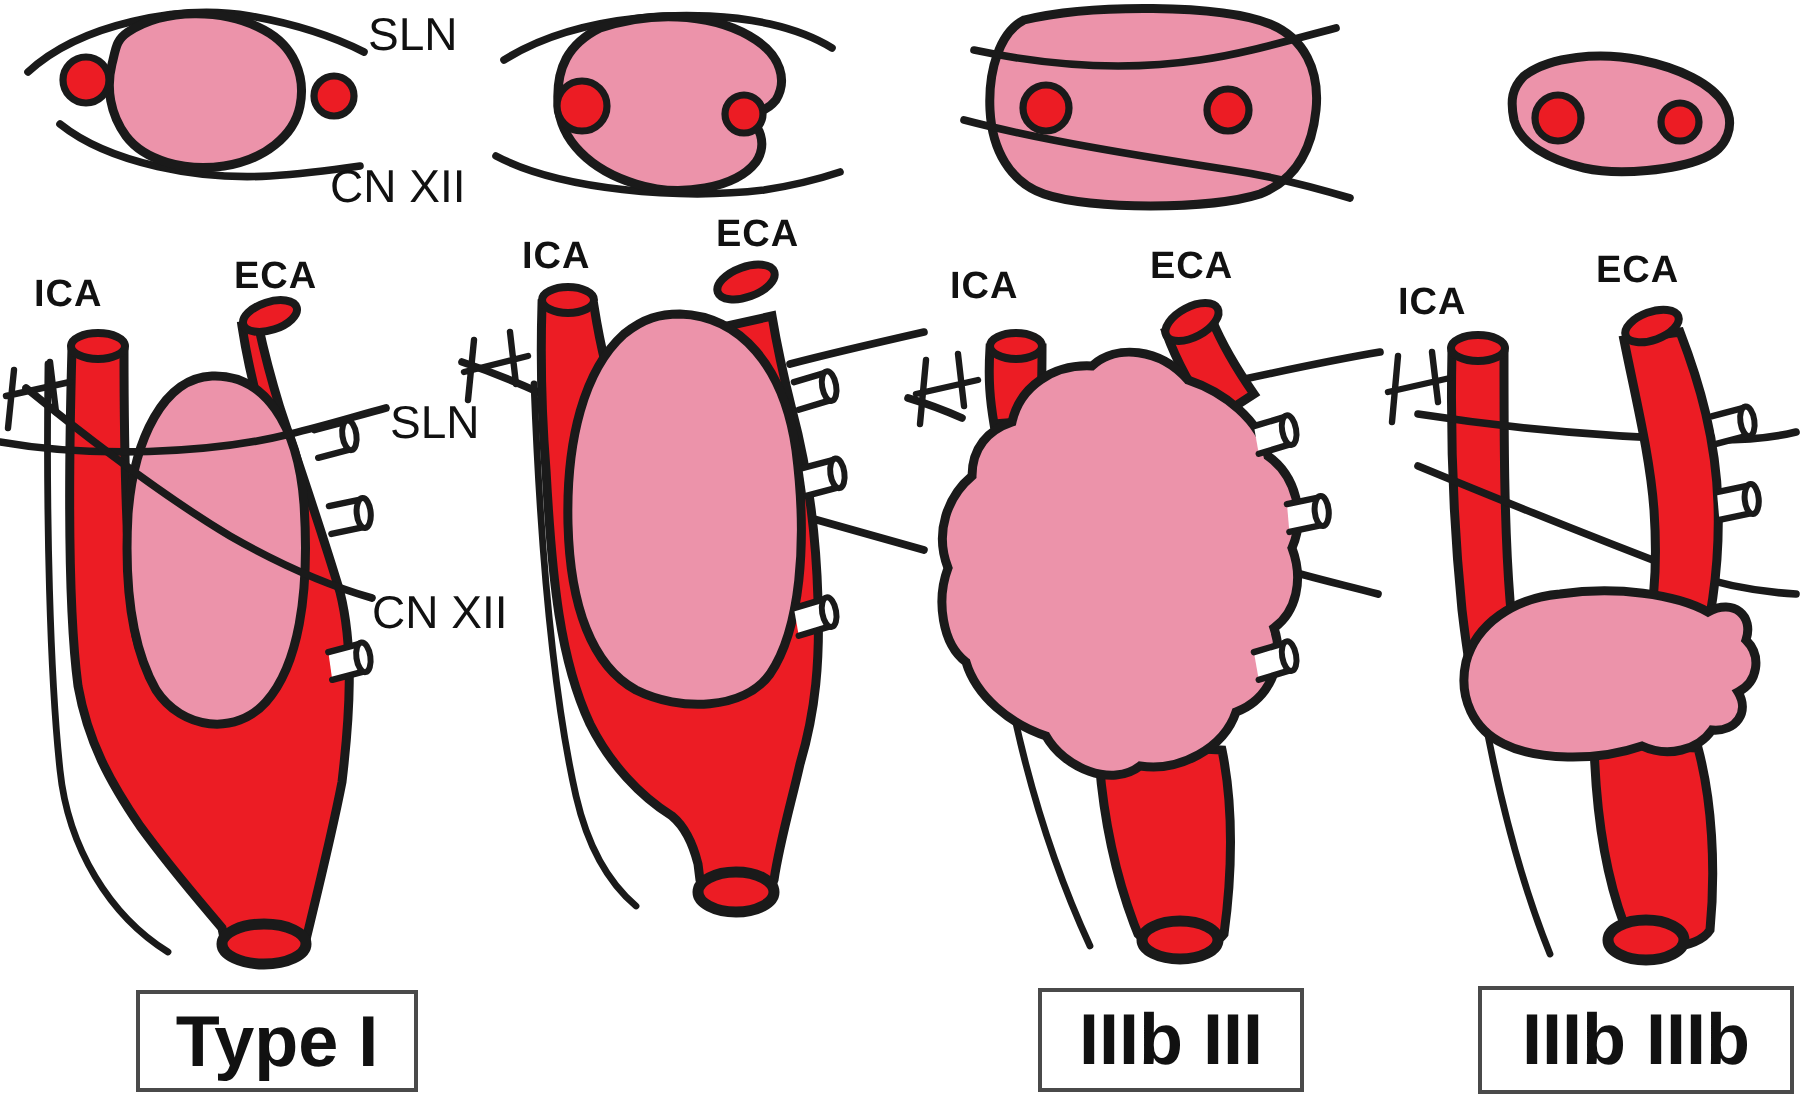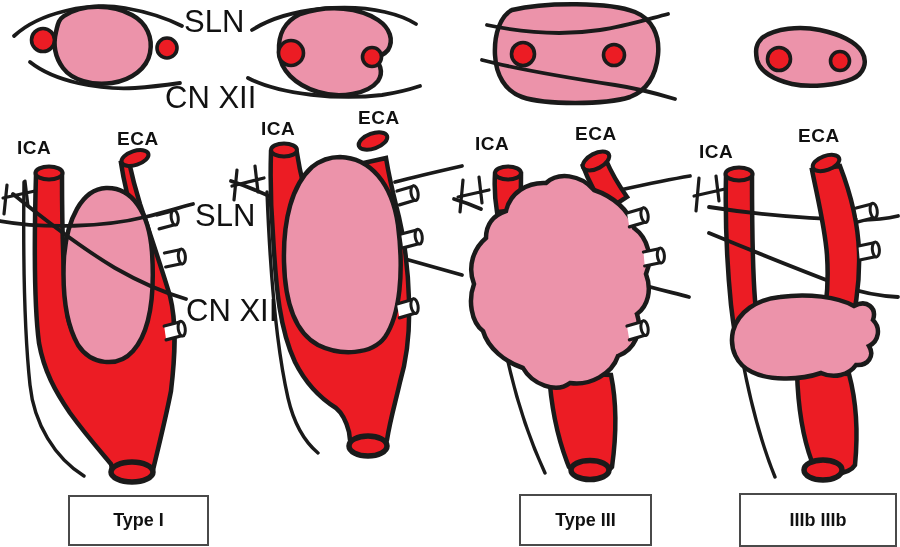--- a/index.html
+++ b/index.html
@@ -11,25 +11,25 @@
     --background:#FFFFFF;
   }
   html,body{margin:0;padding:0;background:var(--background);}
   #figure{
     position:relative;width:900px;height:547px;background:var(--background);
     font-family:"Liberation Sans",sans-serif;overflow:hidden;
   }
   #art{position:absolute;left:0;top:0;}
   .lbl{position:absolute;color:var(--label-color);white-space:nowrap;line-height:1;}
   .vessel-lbl{font-size:19px;font-weight:700;letter-spacing:.5px;}
-  .nerve-lbl{font-size:31px;font-weight:500;}
+  .nerve-lbl{font-size:23px;font-weight:500;}
   .type-box{
     position:absolute;border:2px solid var(--box-border);background:#fff;
     display:flex;align-items:center;justify-content:center;
-    font-size:18px;font-weight:700;color:var(--label-color);
+    font-size:36px;font-weight:700;color:var(--label-color);
   }
   
   .red{fill:var(--vessel-red);stroke:var(--outline-black);stroke-width:4.5;}
   .pink{fill:var(--tumor-pink);stroke:var(--outline-black);stroke-width:4.5;}
   .cap{fill:var(--vessel-red);stroke:var(--outline-black);stroke-width:4;}
   .cutcap{fill:var(--vessel-red);stroke:var(--outline-black);stroke-width:5.5;}
   .nerve{fill:none;stroke:var(--outline-black);stroke-width:3.8;stroke-linecap:round;}
   .thin{fill:none;stroke:var(--outline-black);stroke-width:3.4;stroke-linecap:round;}
   .hash{fill:none;stroke:var(--outline-black);stroke-width:3.2;stroke-linecap:round;}
   .stub-fill{fill:#fff;stroke:none;}
@@ -167,15 +167,15 @@
   <div class="lbl vessel-lbl" style="left:17px;top:138px">ICA</div>
   <div class="lbl vessel-lbl" style="left:117px;top:129px">ECA</div>
   <div class="lbl vessel-lbl" style="left:261px;top:119px">ICA</div>
   <div class="lbl vessel-lbl" style="left:358px;top:108px">ECA</div>
   <div class="lbl vessel-lbl" style="left:475px;top:134px">ICA</div>
   <div class="lbl vessel-lbl" style="left:575px;top:124px">ECA</div>
   <div class="lbl vessel-lbl" style="left:699px;top:142px">ICA</div>
   <div class="lbl vessel-lbl" style="left:798px;top:126px">ECA</div>
 
   <div class="type-box" style="left:68px;top:495px;width:137px;height:47px">Type I</div>
-  <div class="type-box" style="left:519px;top:494px;width:129px;height:48px">Type III</div>
+  <div class="type-box" style="left:519px;top:494px;width:129px;height:48px">IIIb III</div>
   <div class="type-box" style="left:739px;top:493px;width:154px;height:50px">IIIb IIIb</div>
 </div>
 
 </body></html>

